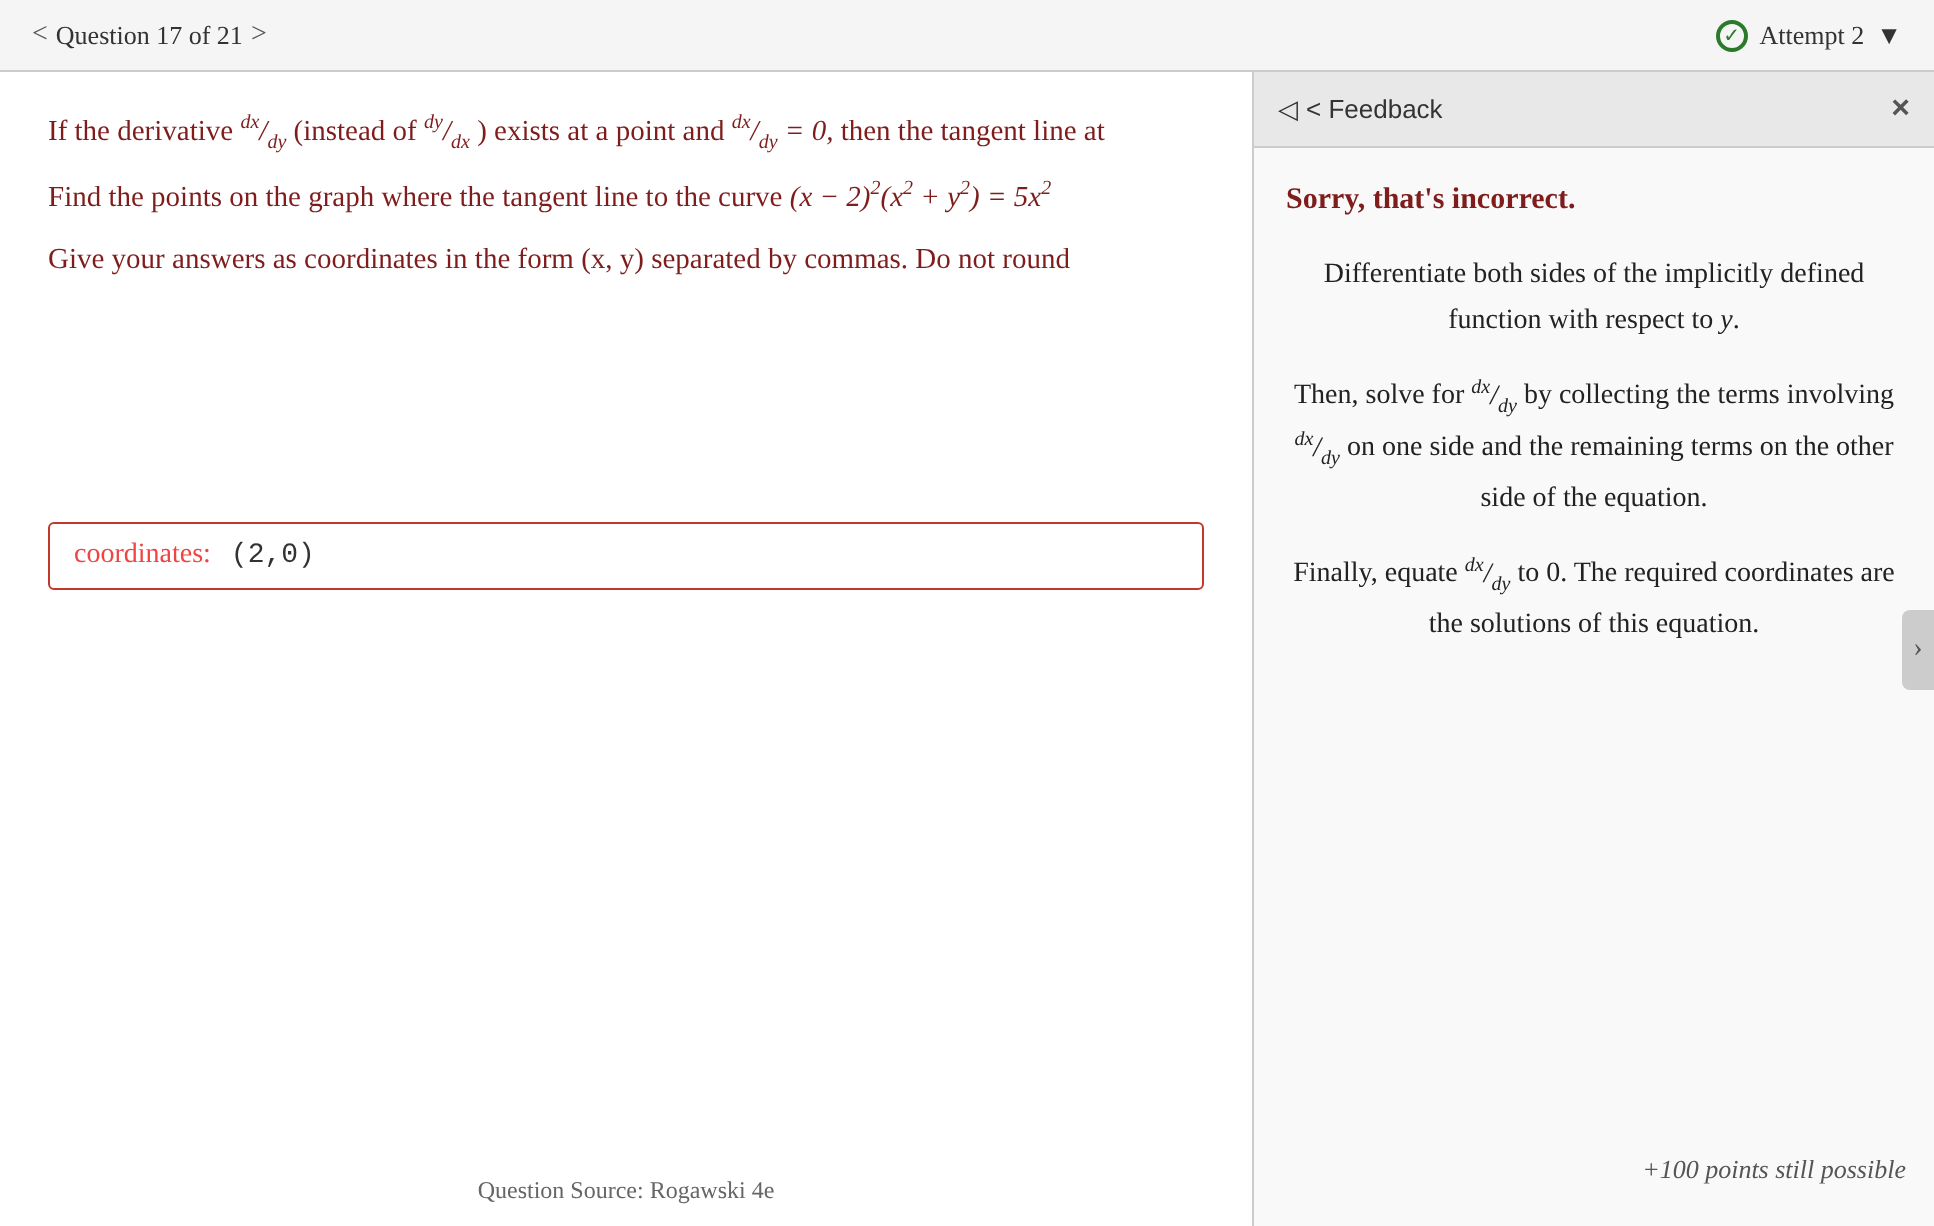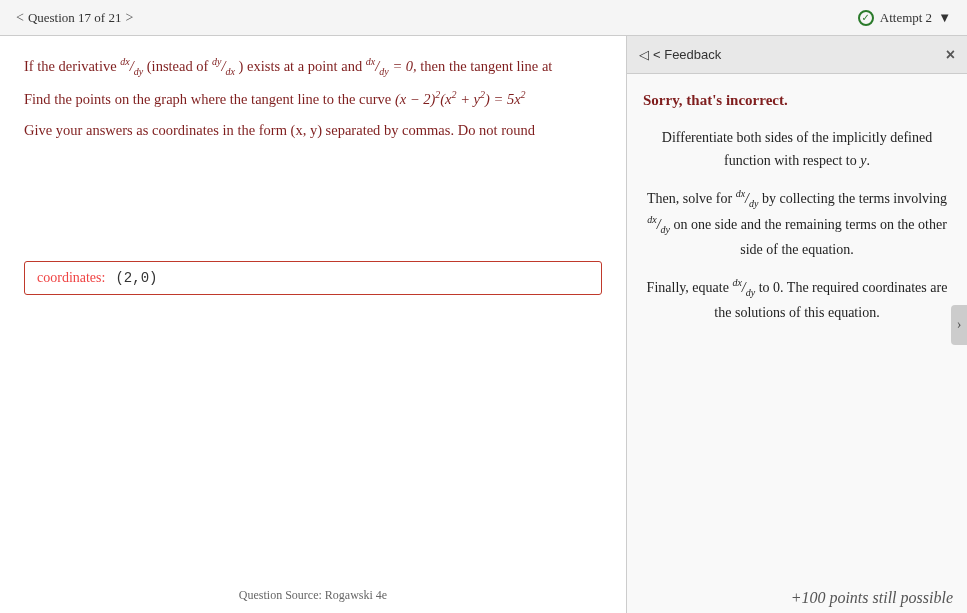--- a/index.html
+++ b/index.html
@@ -183,23 +183,23 @@
 
     .feedback-paragraph {
       margin-bottom: 14px;
       font-size: 14px;
       line-height: 1.65;
       text-align: center;
     }
 
     .points-label {
       position: absolute;
-      bottom: 6px;
+      bottom: 20px;
       right: 14px;
-      font-size: 16px;
+      font-size: 13px;
       color: #555;
       font-style: italic;
     }
 
     .right-edge-arrow {
       position: absolute;
       right: 0;
       top: 50%;
       transform: translateY(-50%);
       width: 16px;

